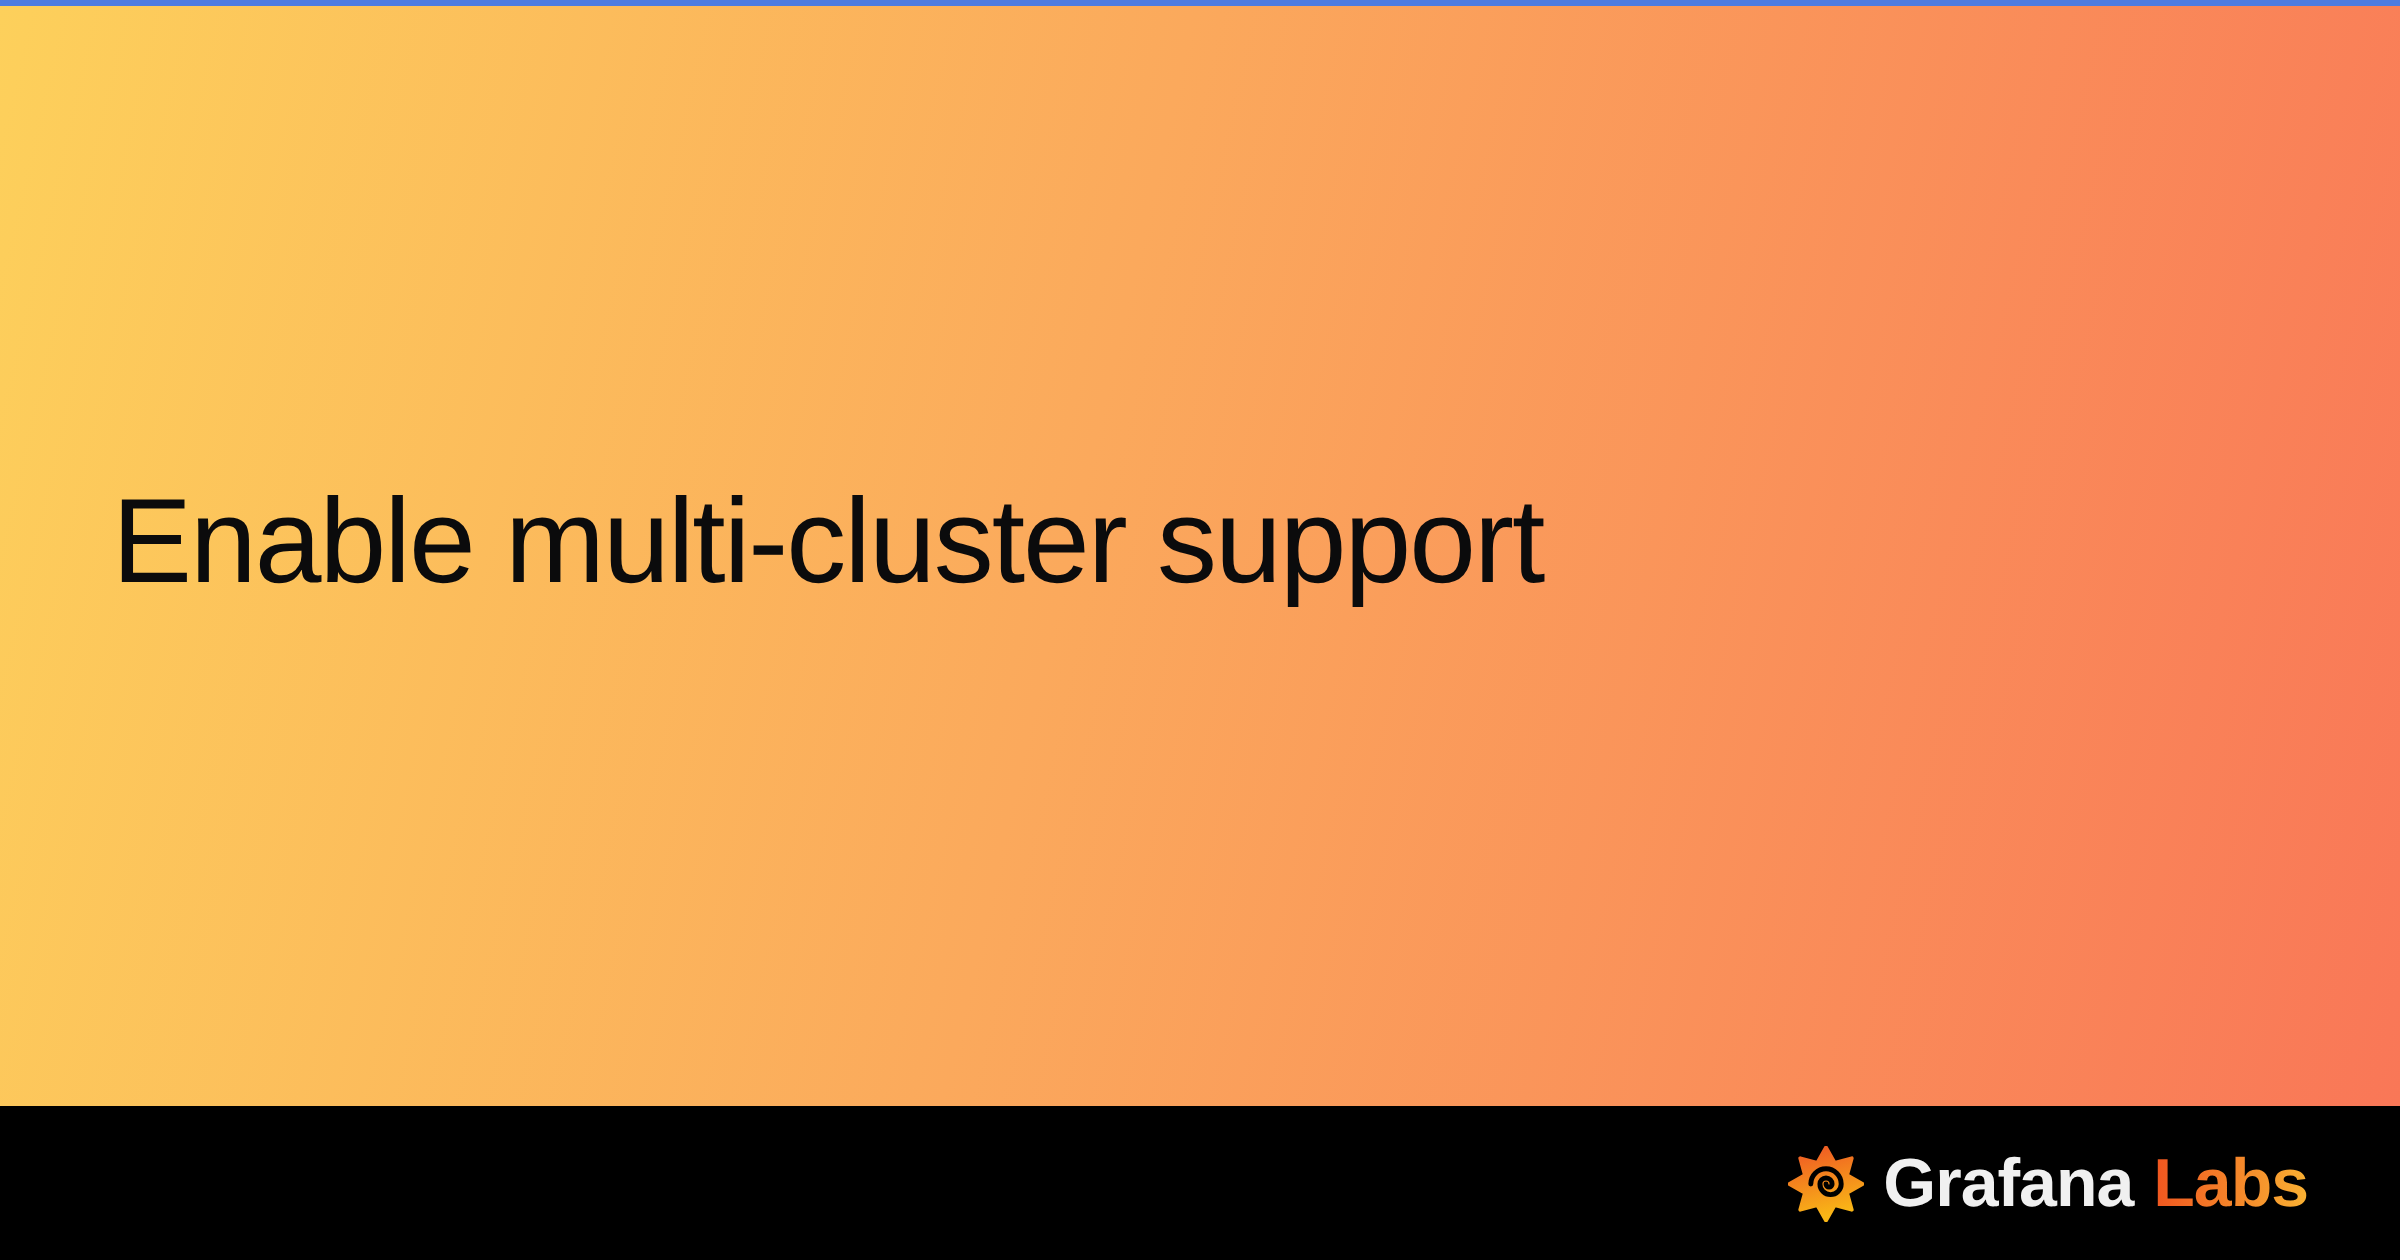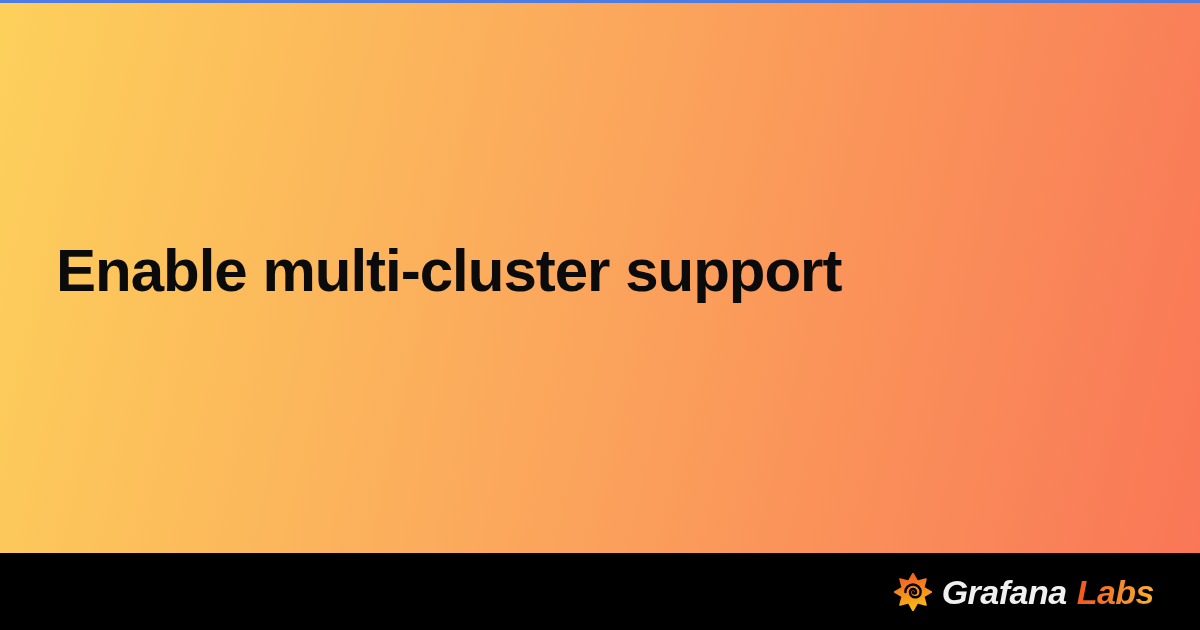--- a/index.html
+++ b/index.html
@@ -35,21 +35,21 @@
     );
   }
 
   .title {
     position: absolute;
     left: 56px;
     top: 232px;
     margin: 0;
     font-size: 60px;
     line-height: 72px;
-    font-weight: 700;
+    font-weight: 400;
     letter-spacing: -1px;
     color: var(--title-text, #0b0b0c);
   }
 
   .title .line {
     display: block;
     white-space: nowrap;
   }
 
   .footer {
@@ -104,21 +104,21 @@
 
   <div class="top-bar"></div>
 
   <div class="hero">
     <h1 class="title">
       <span class="line">Enable multi-cluster support</span>
     </h1>
   </div>
 
   <div class="footer">
-    <div class="logo" style="display:flex;align-items:center;gap:10px;font-style:italic;">
+    <div class="logo" style="display:flex;align-items:center;gap:10px;">
 
       <svg class="flame-icon" viewBox="0 0 100 100" width="38" height="38" aria-hidden="true">
         <defs>
           <linearGradient id="flameGrad" x1="0" y1="0" x2="0.25" y2="1">
             <stop offset="0" style="stop-color: var(--icon-gradient-start, #ee5425)"></stop>
             <stop offset="1" style="stop-color: var(--icon-gradient-end, #f9b616)"></stop>
           </linearGradient>
         </defs>
         <polygon points="98,50 77.7,61.5 83.9,83.9 61.5,77.7 50,98 38.5,77.7 16.1,83.9 22.3,61.5 2,50 22.3,38.5 16.1,16.1 38.5,22.3 50,2 61.5,22.3 83.9,16.1 77.7,38.5" fill="url(#flameGrad)" stroke="url(#flameGrad)" stroke-width="5" stroke-linejoin="round"></polygon>
         <path d="M30 50 A20 20 0 0 1 70 50 A14 14 0 0 1 42 50 A8 8 0 0 1 58 50 A4 4 0 0 1 50 50" fill="none" stroke="var(--footer-bg, #000000)" stroke-width="6.5" stroke-linecap="round"></path>

